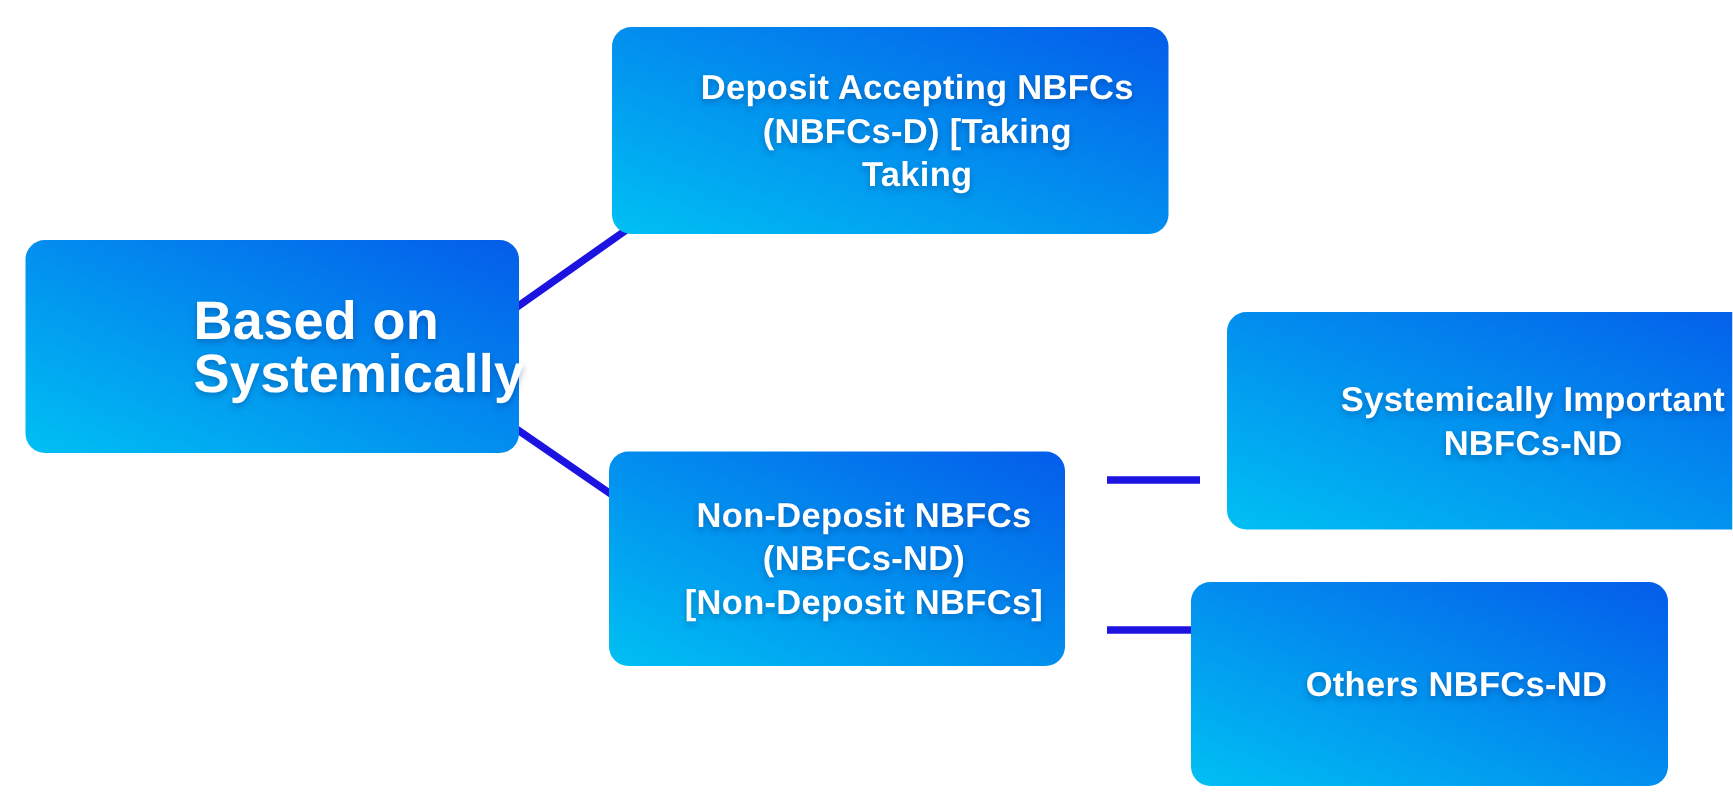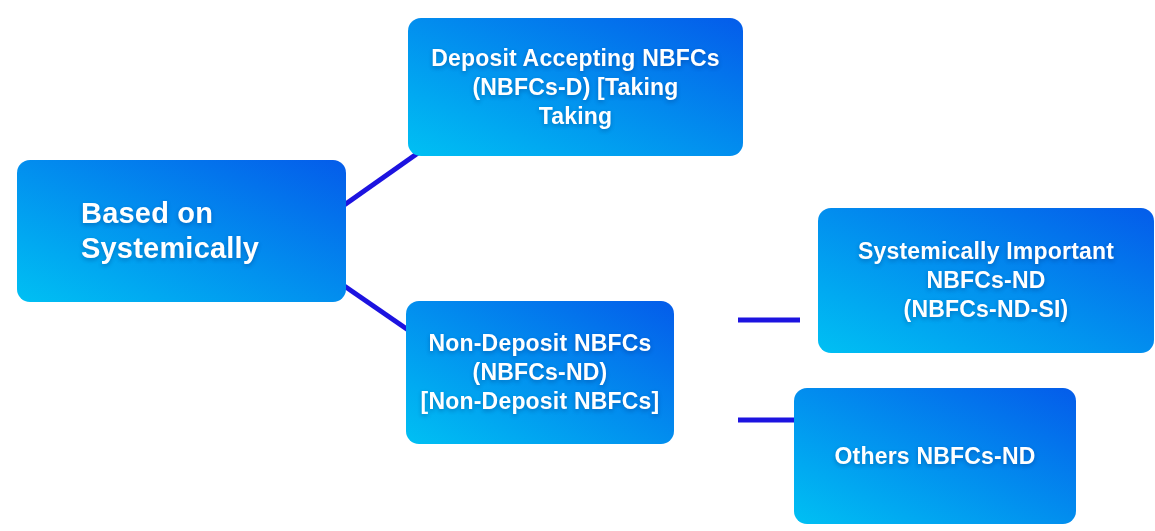--- a/index.html
+++ b/index.html
@@ -37,28 +37,29 @@
     justify-content: center;
     border-radius: 13px;
     background: linear-gradient(to top right, var(--grad-start, #00c0f3), var(--grad-end, #045cea));
     color: var(--node-text, #ffffff);
     font-weight: 700;
     text-align: center;
     font-size: 23px;
     line-height: 29px;
     text-shadow: 0 2px 4px rgba(0, 25, 90, 0.30);
     letter-spacing: 0.2px;
+    padding-left: 36px;
   }
   .node span { display: block; }
   .node-root {
     left: 17px; top: 160px; width: 329px; height: 142px;
-    font-size: 29px; line-height: 35px;
+    font-size: 36px; line-height: 35px;
     align-items: flex-start;
     text-align: left;
-    padding-left: 64px;
+    padding-left: 112px;
     box-sizing: border-box;
   }
   .node-deposit    { left: 408px; top: 18px;  width: 335px; height: 138px; }
   .node-nondeposit { left: 406px; top: 301px; width: 268px; height: 143px; text-align: right; }
   .node-si         { left: 794px; top: 208px; width: 336px; height: 145px; margin-left: 24px; }
   .node-others     { left: 794px; top: 388px; width: 282px; height: 136px; }
 </style>
 </head>
 <body>
 
@@ -84,20 +85,19 @@
 
   <div class="node node-nondeposit">
     <span>Non-Deposit NBFCs</span>
     <span>(NBFCs-ND)</span>
     <span>[Non-Deposit NBFCs]</span>
   </div>
 
   <div class="node node-si">
     <span>Systemically Important</span>
     <span>NBFCs-ND</span>
-    <span>(NBFCs-ND-SI)</span>
   </div>
 
   <div class="node node-others">
     <span>Others NBFCs-ND</span>
   </div>
 
 </div>
 
 </body></html>

